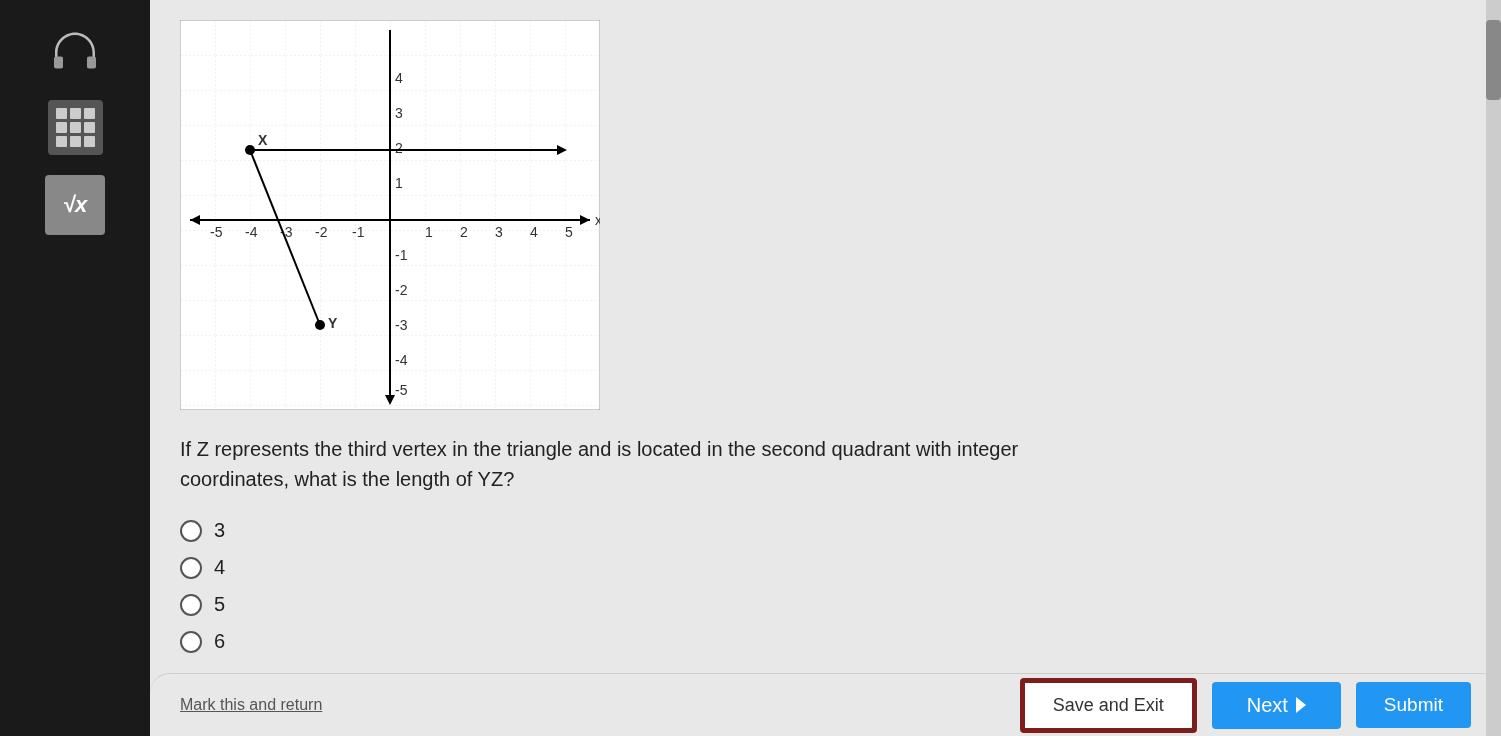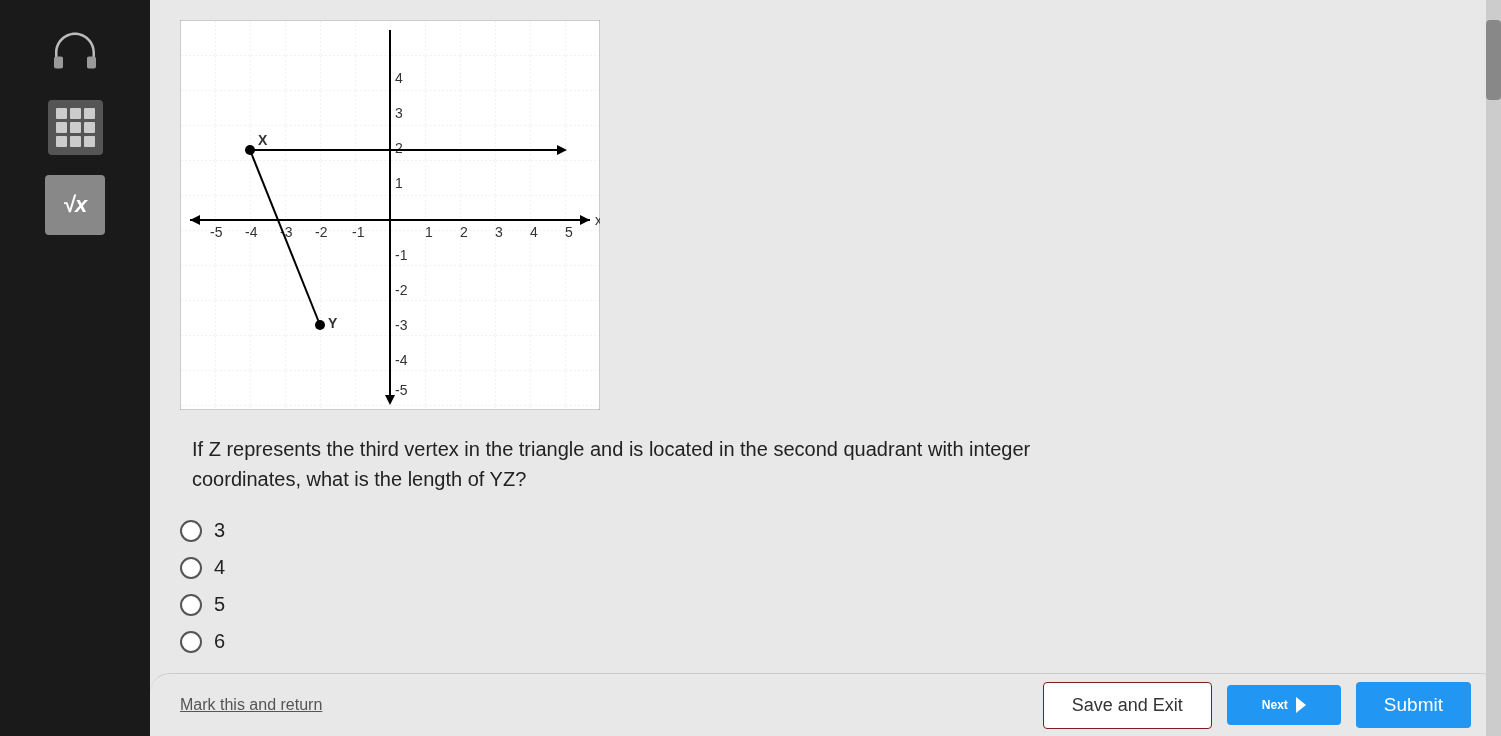--- a/index.html
+++ b/index.html
@@ -97,21 +97,20 @@
       height: 390px;
     }
 
     
     .question-text {
       font-size: 20px;
       color: #222;
       line-height: 1.5;
       margin-bottom: 25px;
       max-width: 900px;
-      margin-left: 12px;
     }
 
     
     .answer-choices {
       display: flex;
       flex-direction: column;
       gap: 14px;
     }
 
     .answer-option {
@@ -155,42 +154,41 @@
     }
 
     .bottom-right {
       display: flex;
       gap: 15px;
       align-items: center;
     }
 
     .btn-save-exit {
       background: white;
-      border: 1px solid #7f1d1d;
+      border: 5px solid #7f1d1d;
       border-radius: 4px;
       padding: 12px 28px;
       font-size: 18px;
       color: #333;
       cursor: pointer;
       white-space: nowrap;
     }
 
     .btn-next {
       background: #2196F3;
       border: none;
       border-radius: 4px;
       padding: 12px 35px;
-      font-size: 12px;
+      font-size: 20px;
       color: white;
       cursor: pointer;
       display: flex;
       align-items: center;
       gap: 8px;
       position: relative;
-      font-weight: bold;
     }
 
     .btn-next::after {
       content: '';
       display: inline-block;
       width: 0;
       height: 0;
       border-top: 8px solid transparent;
       border-bottom: 8px solid transparent;
       border-left: 10px solid white;

